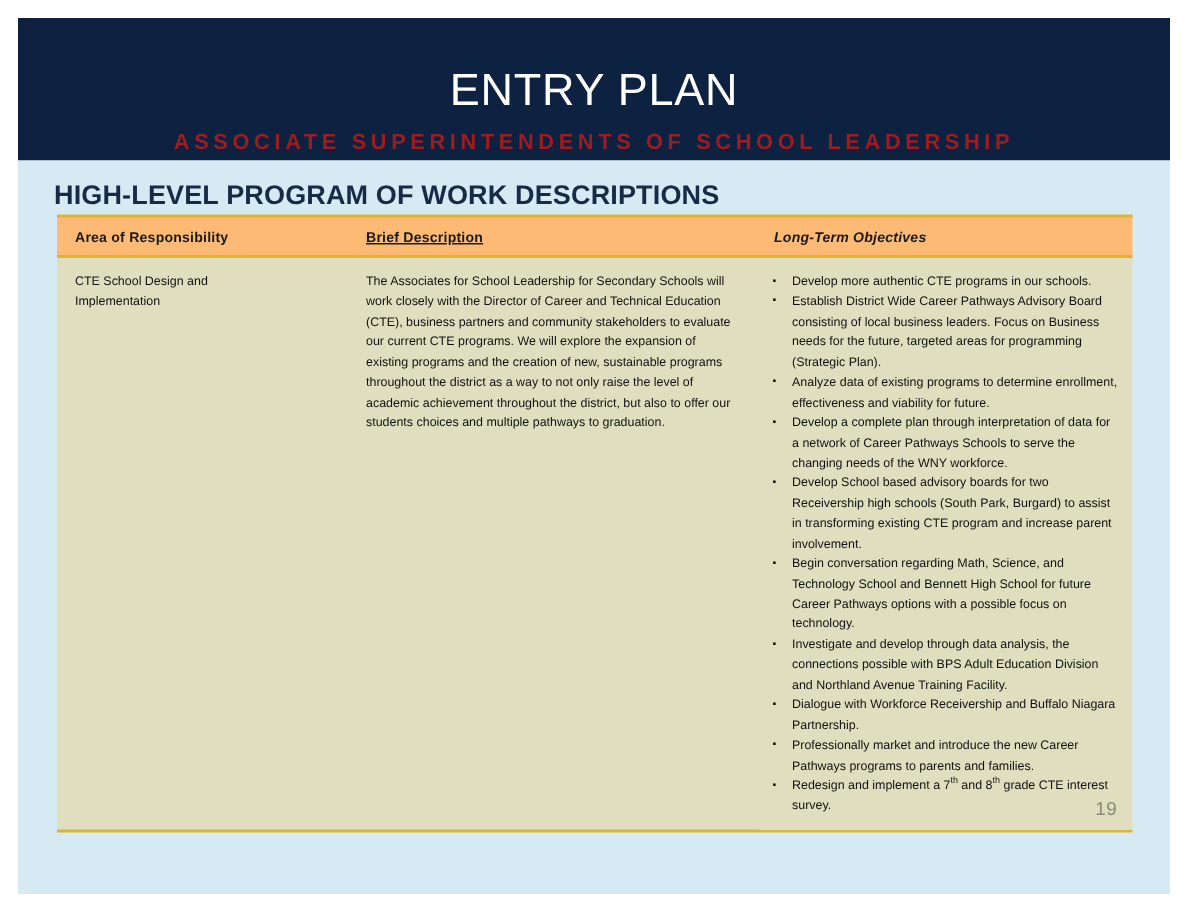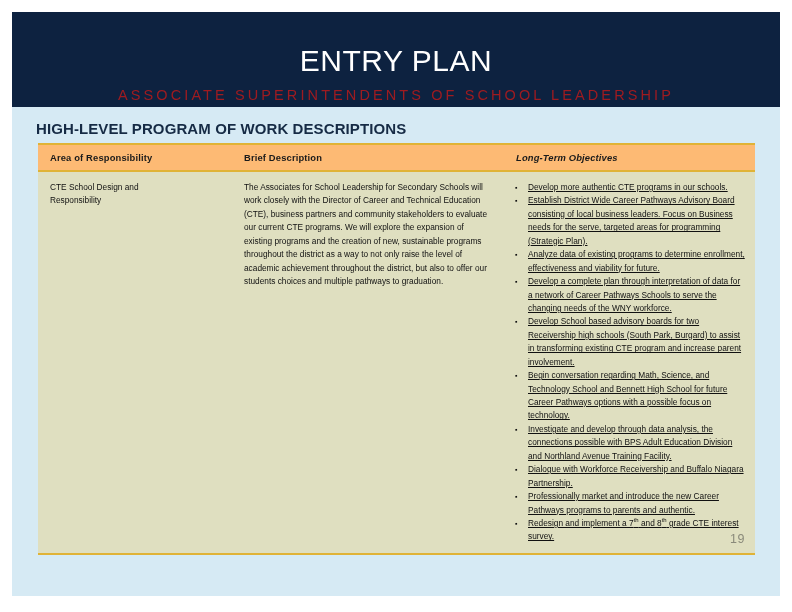--- a/index.html
+++ b/index.html
@@ -35,40 +35,40 @@
     font-weight: 400;
     letter-spacing: 0.5px;
     line-height: 1;
     padding-top: 34px;
     margin: 0;
     white-space: nowrap;
   }
   .title-sub {
     color: #9e1b20;
     font-size: 14.5px;
-    font-weight: 400;
+    font-weight: 700;
     letter-spacing: 3.1px;
     line-height: 1;
     margin: 0;
     padding-top: 12px;
     white-space: nowrap;
   }
 
   
   .body-panel {
     position: absolute;
     left: 12px; top: 107px;
     width: 768px; height: 489px;
     background: #d6eaf4;
   }
 
   .section-heading {
     position: absolute;
     left: 24px; top: 13px;
-    font-size: 15px;
+    font-size: 18px;
     font-weight: 700;
     color: #162b45;
     letter-spacing: 0.1px;
     white-space: nowrap;
   }
 
   
   .tbl {
     position: absolute;
     left: 26px; top: 36px;
@@ -85,21 +85,21 @@
     border-top: 2.5px solid #e0b336;
     border-bottom: 2.5px solid #e0b336;
     text-align: left;
     font-size: 9.4px;
     font-weight: 700;
     color: #1b1b1b;
     padding: 7px 0 7px 12px;
     vertical-align: middle;
     letter-spacing: 0.15px;
   }
-  .tbl th.h2 { padding-left: 10px; }
+  .tbl th.h2 { padding-left: 10px; text-decoration: underline; }
   .tbl th.h3 { padding-left: 10px; font-style: italic; }
 
   .tbl td {
     background: #dfdfc0;
     border-bottom: 2.5px solid #e0b336;
     vertical-align: top;
     padding: 9px 10px 9px 12px;
     font-size: 8.3px;
     color: #111111;
     line-height: 1.62;
@@ -109,21 +109,20 @@
   .tbl td.c-obj  { padding-left: 4px; padding-right: 8px; position: relative; }
 
   .area-line { display: block; }
   .desc-p { margin: 0; }
 
   
   ul.obj-list {
     list-style: none;
     margin: 0;
     padding: 0;
-    text-decoration: underline;
   }
   ul.obj-list li {
     position: relative;
     padding-left: 18px;
     margin: 0 0 0 0;
     line-height: 1.62;
   }
   ul.obj-list li .bul {
     position: absolute;
     left: 5px; top: 0px;
@@ -167,36 +166,36 @@
         <tr>
           <th class="h1">Area of Responsibility</th>
           <th class="h2">Brief Description</th>
           <th class="h3">Long-Term Objectives</th>
         </tr>
       </thead>
       <tbody>
         <tr>
           <td class="c-area">
             <span class="area-line">CTE School Design and</span>
-            <span class="area-line">Responsibility</span>
+            <span class="area-line">Implementation</span>
           </td>
           <td class="c-desc">
             <p class="desc-p">The Associates for School Leadership for Secondary Schools will work closely with the Director of Career and Technical Education (CTE), business partners and community stakeholders to evaluate our current CTE programs.  We will explore the expansion of existing programs and the creation of new, sustainable programs throughout the district as a way to not only raise the level of academic achievement throughout the district, but also to offer our students choices and multiple pathways to graduation.</p>
           </td>
           <td class="c-obj">
             <ul class="obj-list">
                 <li><span class="bul">▪</span><span>Develop more authentic CTE programs in our schools.</span></li>
-                <li><span class="bul">▪</span><span>Establish District Wide Career Pathways Advisory Board consisting of local business leaders.  Focus on Business needs for the serve, targeted areas for programming (Strategic Plan).</span></li>
+                <li><span class="bul">▪</span><span>Establish District Wide Career Pathways Advisory Board consisting of local business leaders.  Focus on Business needs for the future, targeted areas for programming (Strategic Plan).</span></li>
                 <li><span class="bul">▪</span><span>Analyze data of existing programs to determine enrollment, effectiveness and viability for future.</span></li>
                 <li><span class="bul">▪</span><span>Develop a complete plan through interpretation of data for a network of Career Pathways Schools to serve the changing needs of the WNY workforce.</span></li>
                 <li><span class="bul">▪</span><span>Develop School based advisory boards for two Receivership high schools (South Park, Burgard) to assist in transforming existing CTE program and increase parent involvement.</span></li>
                 <li><span class="bul">▪</span><span>Begin conversation regarding Math, Science, and Technology School and Bennett High School for future Career Pathways options with a possible focus on technology.</span></li>
                 <li><span class="bul">▪</span><span>Investigate and develop through data analysis, the connections possible with BPS Adult Education Division and Northland Avenue Training Facility.</span></li>
                 <li><span class="bul">▪</span><span>Dialogue with Workforce Receivership and Buffalo Niagara Partnership.</span></li>
-                <li><span class="bul">▪</span><span>Professionally market and introduce the new Career Pathways programs to parents and authentic.</span></li>
+                <li><span class="bul">▪</span><span>Professionally market and introduce the new Career Pathways programs to parents and families.</span></li>
                 <li><span class="bul">▪</span><span>Redesign and implement a 7<sup>th</sup> and 8<sup>th</sup> grade CTE interest survey.</span></li>
               </ul>
             <span class="page-num">19</span>
           </td>
         </tr>
       </tbody>
     </table>
 
   </div>
 </div>

